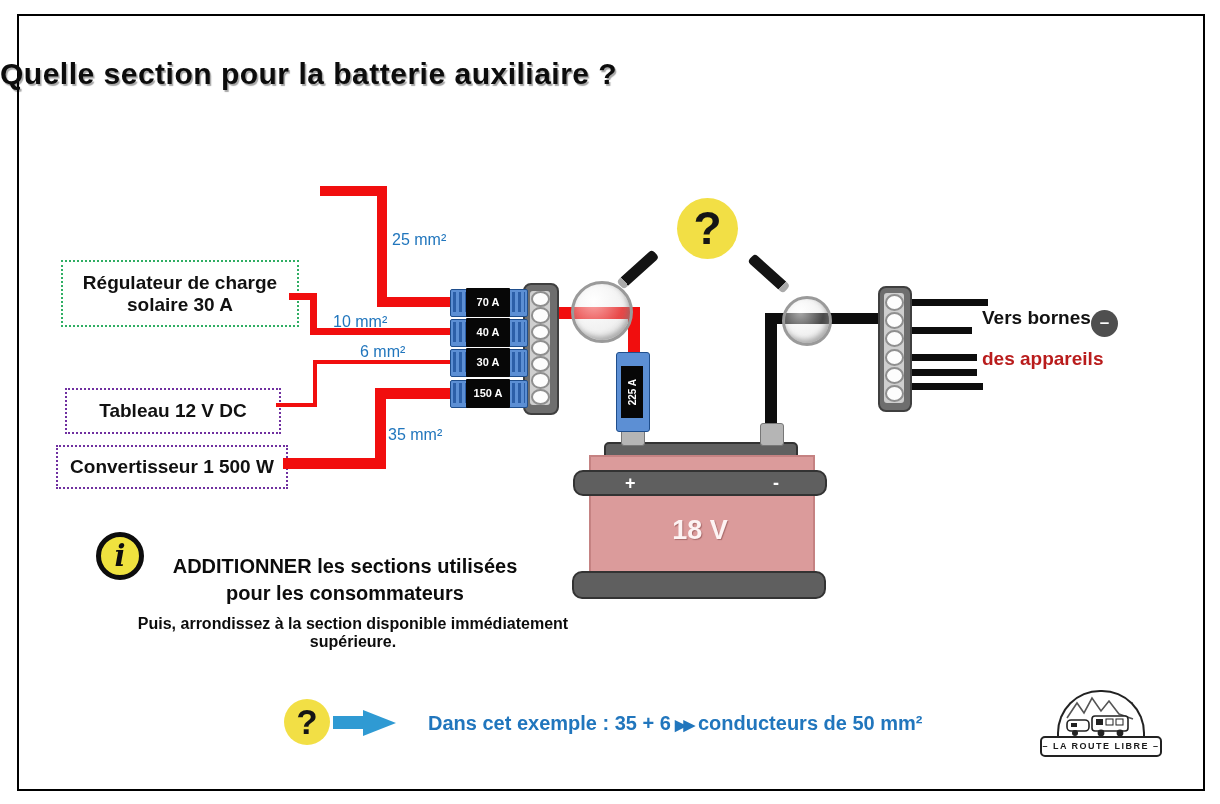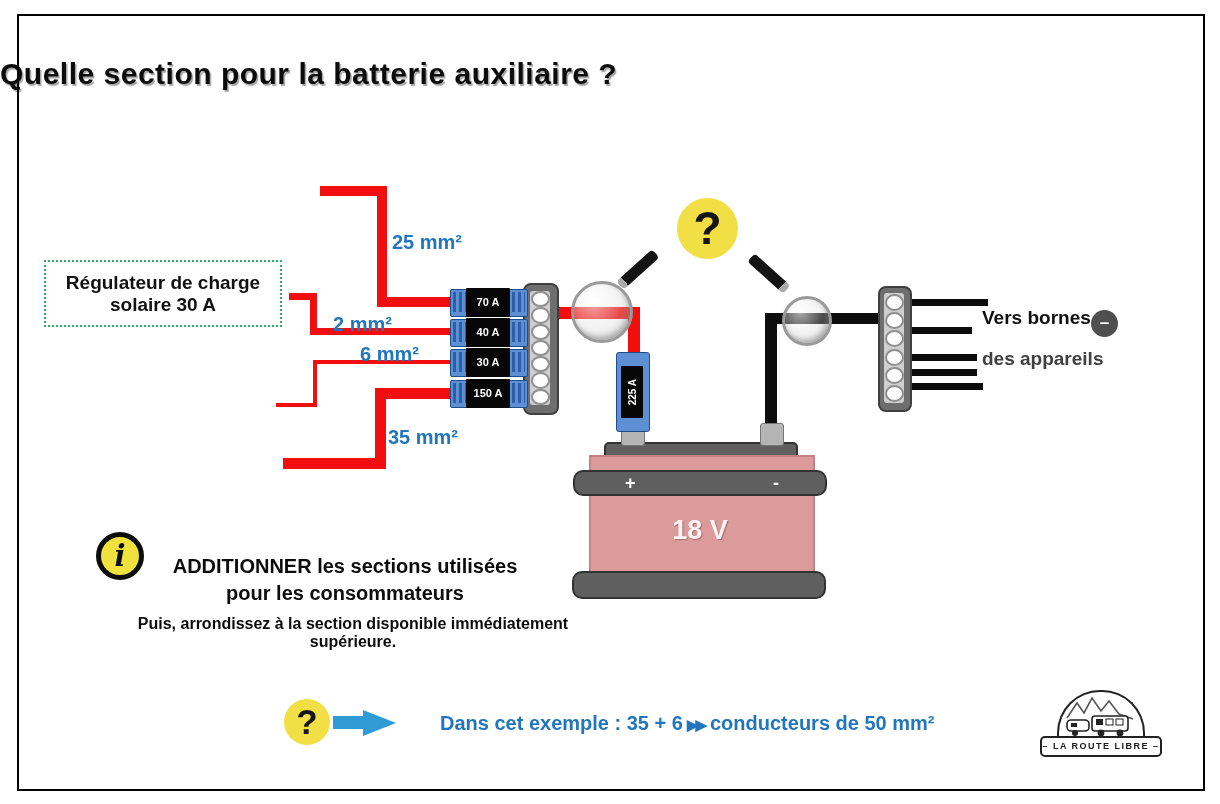--- a/index.html
+++ b/index.html
@@ -7,21 +7,21 @@
           font-family:"Liberation Sans",sans-serif;}
   .abs{position:absolute;}
   #frame{left:17px;top:14px;width:1184px;height:773px;border:2px solid #000;}
   .title{left:0;top:57px;width:1220px;font-size:30px;font-weight:bold;color:#0c0c0c;
          text-shadow:1.5px 1.5px 1px rgba(0,0,0,0.35);letter-spacing:0.5px;}
   .srcbox{border:2px dotted #2fae63;display:flex;align-items:center;justify-content:center;
           text-align:center;font-weight:bold;font-size:19px;color:#111;background:#fff;}
   .purple{border-color:#7030a0;}
   .wire{background:#f10e0e;}
   .bwire{background:#0d0d0d;}
-  .seclabel{color:#2176bd;font-weight:bold;font-size:20px;white-space:nowrap;text-align:right;}
+  .seclabel{color:#2176bd;font-weight:normal;font-size:16px;white-space:nowrap;text-align:right;}
   .fuse{left:450px;width:76px;height:26px;background:#5c8fd4;border:1px solid #1f4e8c;border-radius:2px;z-index:3;}
   .fuse .endL,.fuse .endR{position:absolute;top:2px;width:13px;height:20px;
       background:repeating-linear-gradient(90deg,#2c5fa8 0 3px,#5c8fd4 3px 6px);}
   .fuse .endL{left:2px;} .fuse .endR{right:2px;}
   .fuse .flabel{position:absolute;left:15px;top:-2px;width:44px;height:29px;background:#070707;
       color:#fff;font-size:11px;font-weight:bold;text-align:center;line-height:29px;border-radius:1px;}
   .busbar{background:#6e6e6e;border:2px solid #3f3f3f;border-radius:8px;z-index:2;}
   .busin{background:#cfcfcf;border-radius:3px;display:flex;flex-direction:column;align-items:center;
          justify-content:space-evenly;}
   .oval{width:15px;height:13px;background:#fdfdfd;border:2px solid #8f8f8f;border-radius:50%;}
@@ -48,33 +48,39 @@
               font-size:9px;font-weight:bold;letter-spacing:1.5px;line-height:17px;z-index:3;white-space:nowrap;}
 </style>
 </head>
 <body>
 
 <div id="canvas">
   <div class="abs" id="frame"></div>
 
   <div class="abs title">Quelle section pour la batterie auxiliaire ?</div>
 
-  <div class="abs srcbox" style="left:44px;top:260px;width:238px;height:67px;padding:0 14px;box-sizing:border-box;">
+  <div class="abs srcbox" style="left:61px;top:260px;width:238px;height:67px;padding:0 14px;box-sizing:border-box;">
     <span>Régulateur de charge solaire 30 A</span>
+  </div>
+  <div class="abs srcbox purple" style="left:65px;top:388px;width:212px;height:42px;">
+    <span>Tableau 12 V DC</span>
+  </div>
+  <div class="abs srcbox purple" style="left:56px;top:445px;width:228px;height:40px;">
+    <span>Convertisseur 1 500 W</span>
   </div>
 
   <div class="abs wire" style="left:320px;top:186px;width:67px;height:10px;"></div>
   <div class="abs wire" style="left:377px;top:186px;width:10px;height:121px;"></div>
   <div class="abs wire" style="left:377px;top:297px;width:75px;height:10px;"></div>
   <div class="abs seclabel" style="left:392px;top:231px;">25 mm²</div>
 
   <div class="abs wire" style="left:289px;top:293px;width:28px;height:7px;"></div>
   <div class="abs wire" style="left:310px;top:293px;width:7px;height:42px;"></div>
   <div class="abs wire" style="left:310px;top:328px;width:141px;height:7px;"></div>
-  <div class="abs seclabel" style="left:333px;top:313px;">2 mm²</div>
+  <div class="abs seclabel" style="left:333px;top:313px;">10 mm²</div>
 
   <div class="abs wire" style="left:276px;top:403px;width:41px;height:4px;"></div>
   <div class="abs wire" style="left:313px;top:364px;width:4px;height:43px;"></div>
   <div class="abs wire" style="left:313px;top:360px;width:139px;height:4px;"></div>
   <div class="abs seclabel" style="left:360px;top:343px;">6 mm²</div>
 
   <div class="abs wire" style="left:283px;top:458px;width:102px;height:11px;"></div>
   <div class="abs wire" style="left:375px;top:388px;width:11px;height:81px;"></div>
   <div class="abs wire" style="left:375px;top:388px;width:78px;height:11px;"></div>
   <div class="abs seclabel" style="left:388px;top:426px;">35 mm²</div>
@@ -148,41 +154,41 @@
   </div>
 
   <div class="abs bwire" style="left:893px;top:299px;width:95px;height:7px;"></div>
   <div class="abs bwire" style="left:893px;top:327px;width:79px;height:7px;"></div>
   <div class="abs bwire" style="left:893px;top:354px;width:84px;height:7px;"></div>
   <div class="abs bwire" style="left:893px;top:369px;width:84px;height:7px;"></div>
   <div class="abs bwire" style="left:893px;top:383px;width:90px;height:7px;"></div>
 
   <div class="abs" style="left:982px;top:307px;font-size:19px;font-weight:bold;color:#111;">Vers bornes</div>
   <div class="abs minusbadge" style="left:1091px;top:310px;width:27px;height:27px;font-size:17px;line-height:25px;">–</div>
-  <div class="abs" style="left:982px;top:348px;font-size:19px;font-weight:bold;color:#404040;">des appareils</div>
+  <div class="abs" style="left:982px;top:348px;font-size:19px;font-weight:bold;color:#b91c1c;">des appareils</div>
 
   <div class="abs ycircle" style="left:677px;top:198px;width:61px;height:61px;font-size:46px;line-height:61px;">?</div>
 
   <div class="abs handle" style="left:620px;top:280px;width:48px;background:linear-gradient(90deg,#aaa 0 13%,#141414 13%);transform:rotate(-42deg);"></div>
   <div class="abs glass" style="left:571px;top:281px;width:56px;height:56px;"></div>
 
   <div class="abs handle" style="left:751px;top:252px;width:48px;background:linear-gradient(90deg,#141414 0 87%,#aaa 87%);transform:rotate(42deg);"></div>
   <div class="abs glass" style="left:782px;top:296px;width:44px;height:44px;"></div>
 
   <div class="abs" style="left:96px;top:532px;width:38px;height:38px;background:#efe23f;border:5px solid #0d0d0d;border-radius:50%;text-align:center;">
     <span style="font-family:'DejaVu Serif',serif;font-style:italic;font-weight:bold;font-size:29px;line-height:38px;color:#0d0d0d;">i</span>
   </div>
   <div class="abs infotext" style="left:150px;top:555px;width:390px;font-size:20px;">ADDITIONNER les sections utilisées</div>
   <div class="abs infotext" style="left:150px;top:582px;width:390px;font-size:20px;">pour les consommateurs</div>
   <div class="abs infotext" style="left:100px;top:615px;width:482px;font-size:16px;margin-left:12px;">Puis, arrondissez à la section disponible immédiatement supérieure.</div>
 
   <div class="abs ycircle" style="left:284px;top:699px;width:46px;height:46px;font-size:35px;line-height:46px;">?</div>
   <div class="abs arrowbody" style="left:333px;top:716px;width:31px;height:13px;"></div>
   <div class="abs arrowhead" style="left:363px;top:710px;"></div>
-  <div class="abs bluetext" style="left:440px;top:712px;font-size:20px;white-space:nowrap;">
+  <div class="abs bluetext" style="left:428px;top:712px;font-size:20px;white-space:nowrap;">
     <span>Dans cet exemple : 35 + 6</span><span class="chev">▶▶</span><span>conducteurs de 50 mm²</span>
   </div>
 
   <div class="abs logoarch" style="left:1057px;top:690px;width:84px;height:48px;">
     <svg width="84" height="48" viewBox="0 0 84 48">
       <path d="M8,26 L18,11 L25,21 L33,6 L42,19 L50,9 L60,22 L74,27" fill="none" stroke="#555" stroke-width="1.6"></path>
       <rect x="33" y="24" width="36" height="15" rx="3" fill="#fff" stroke="#222" stroke-width="1.6"></rect>
       <rect x="37" y="27" width="7" height="6" fill="#222"></rect>
         <rect x="47" y="27" width="7" height="6" fill="#fff" stroke="#222"></rect>
         <rect x="57" y="27" width="7" height="6" fill="#fff" stroke="#222"></rect>

